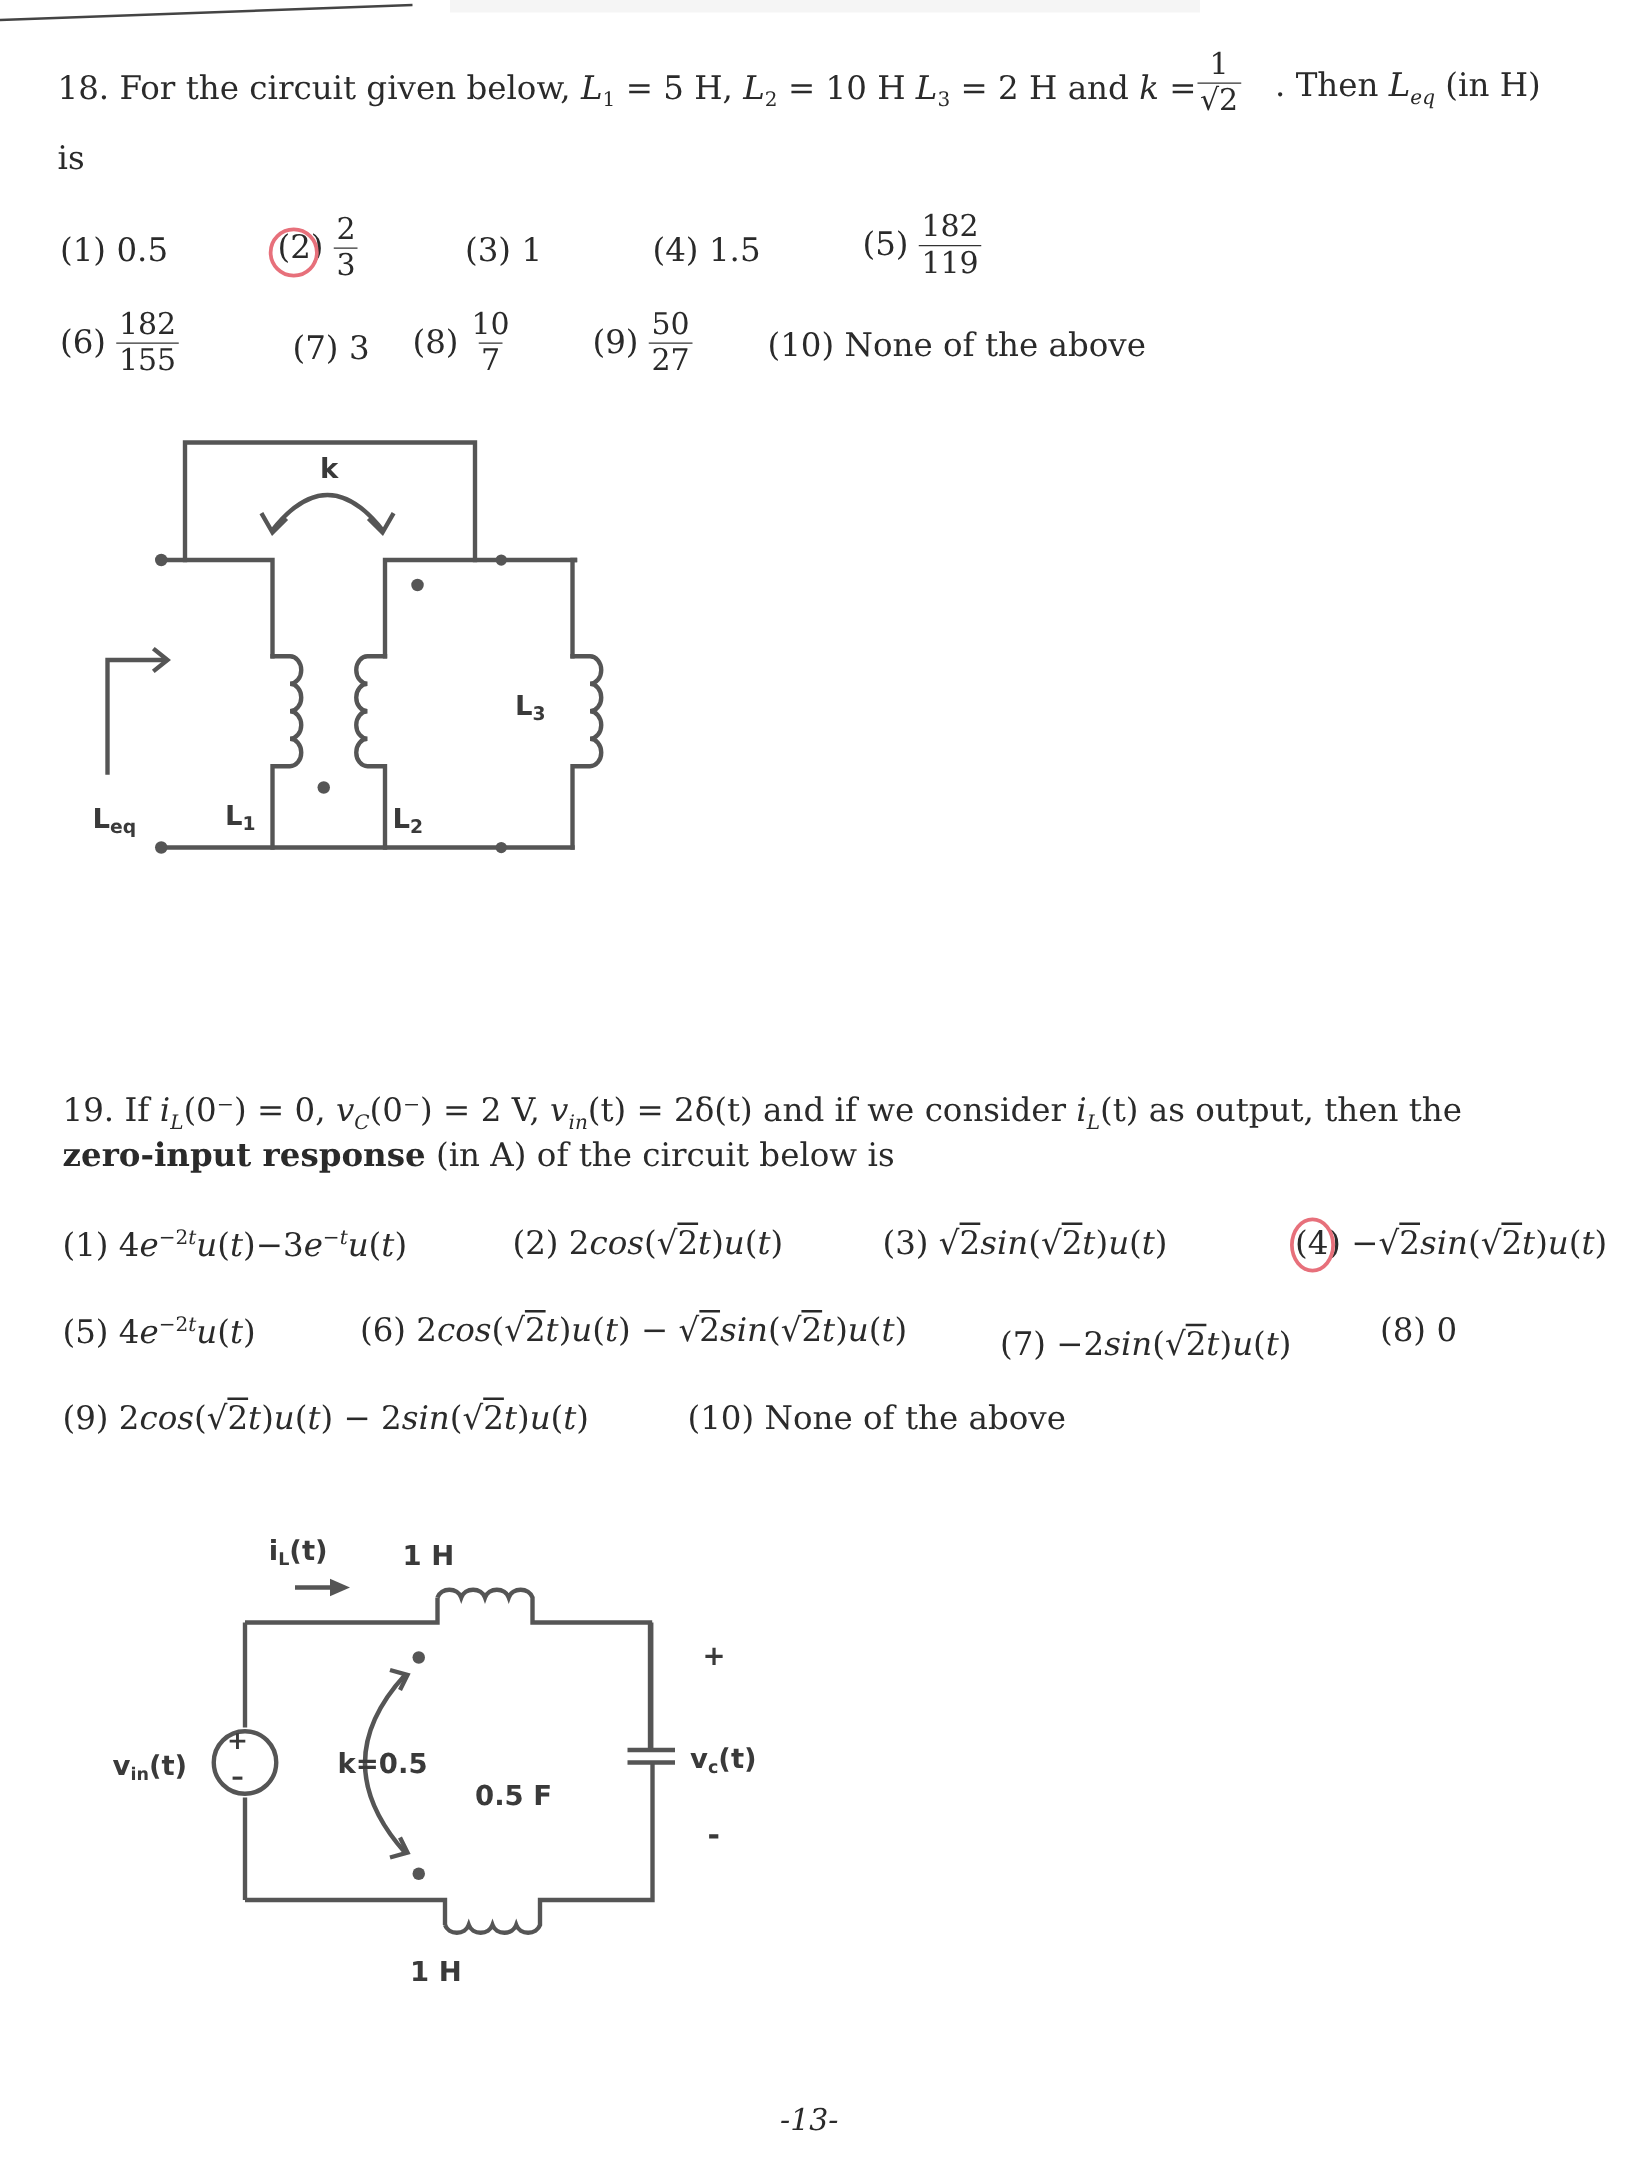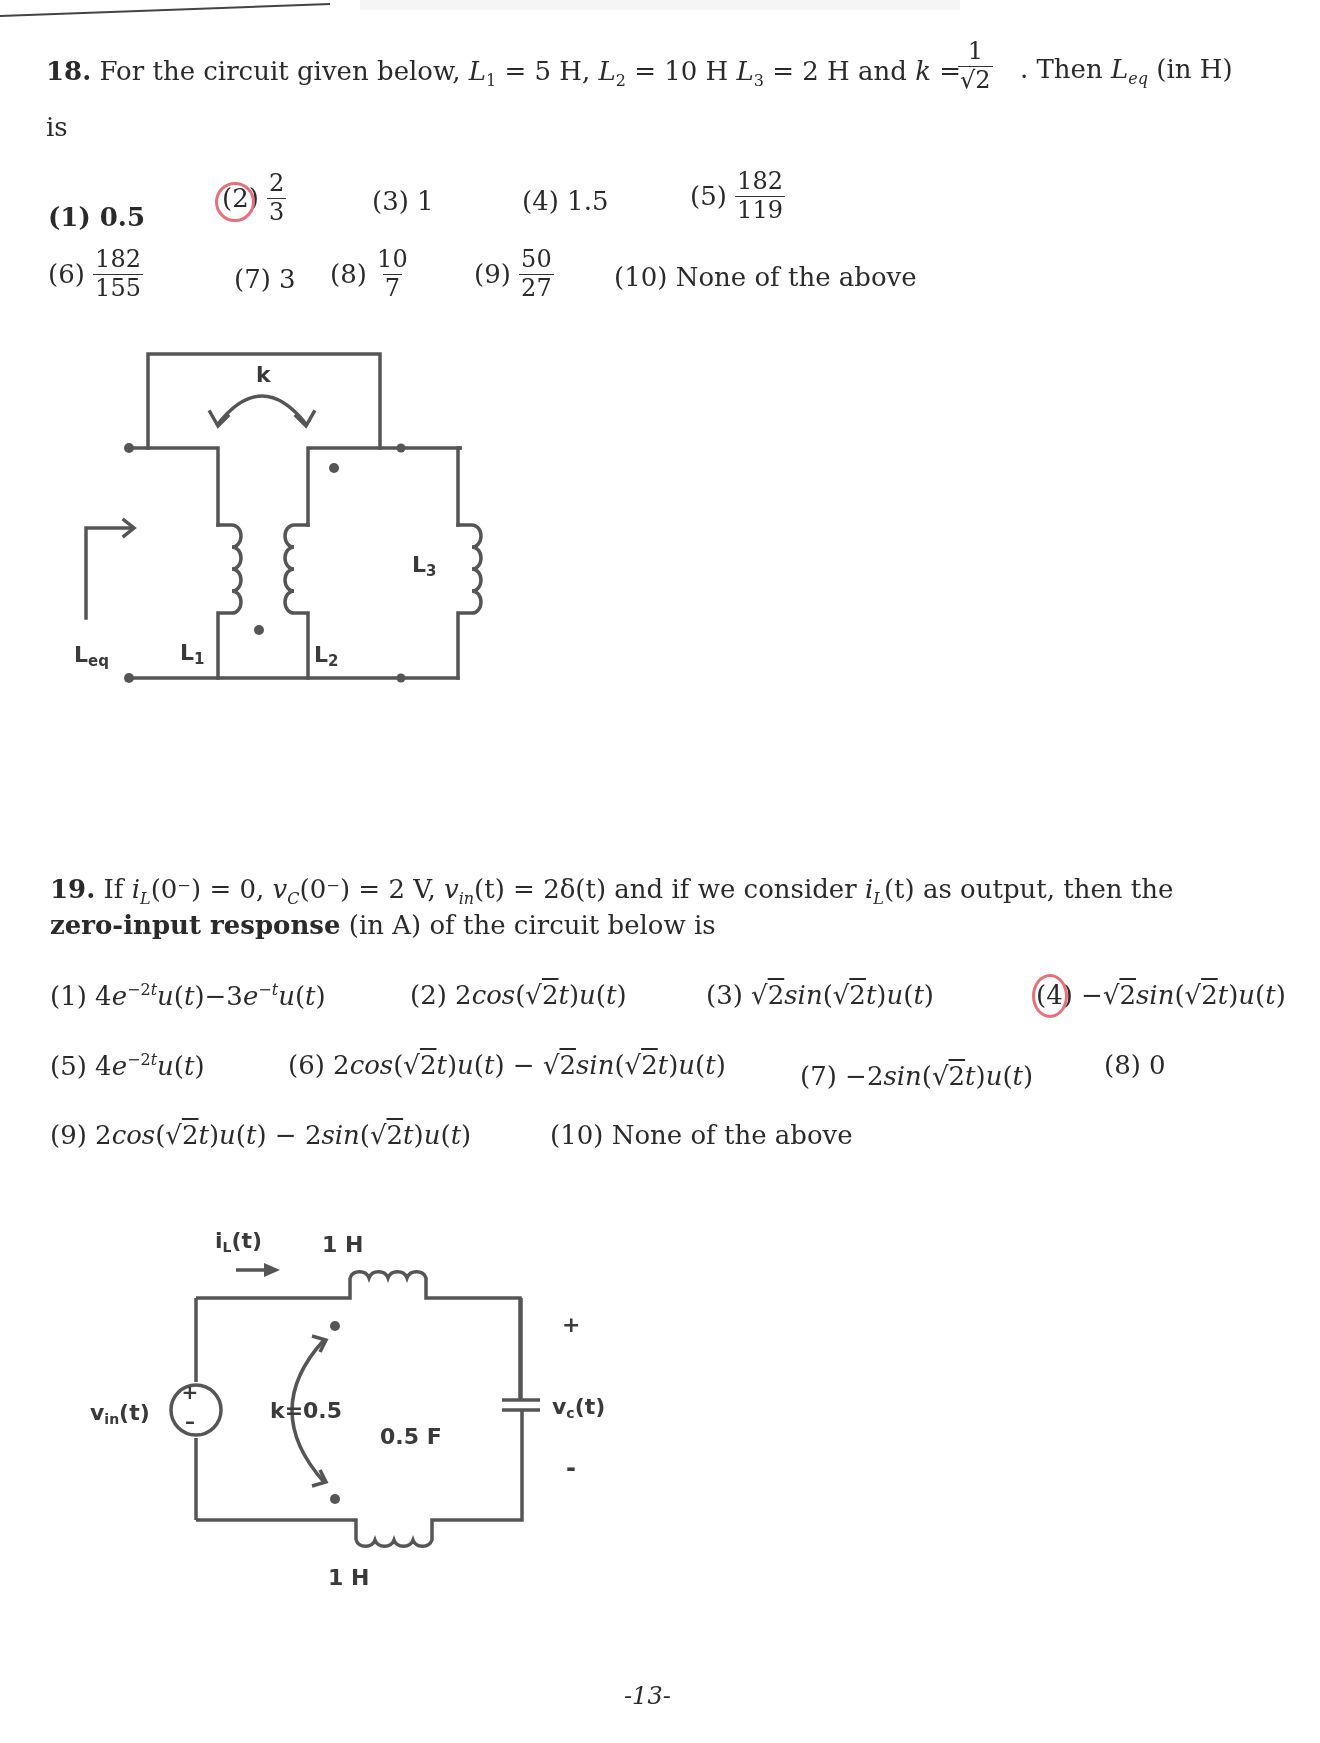--- a/index.html
+++ b/index.html
@@ -1,21 +1,21 @@
 <!DOCTYPE html>
 <html><head>
 <meta charset="utf-8">
 <style>
   html,body{margin:0;padding:0;background:#fff;}
   body{width:1320px;height:1743px;position:relative;overflow:hidden;
        font-family:"DejaVu Serif","Liberation Serif",serif;color:#2a2a2a;}
   .abs{position:absolute;white-space:nowrap;}
   .scanline{position:absolute;left:0;top:0;width:1320px;height:20px;}
   .txt{font-size:26px;}
-  .num{font-weight:bold;}
+  .num{font-weight:normal;}
   i.m{font-style:italic;}
   .frac{display:inline-flex;flex-direction:column;align-items:center;vertical-align:middle;font-size:24px;line-height:1.15;}
   .frac .n{padding:0 2px;}
   .frac .d{border-top:1.5px solid #333;padding:0 2px;}
   .opt{font-size:26px;}
   .circ{position:absolute;border:3px solid #e7707b;border-radius:50%;box-sizing:border-box;}
   .ov{text-decoration:overline;}
   svg text{font-family:"DejaVu Sans","Liberation Sans",sans-serif;fill:#3a3a3a;font-weight:bold;}
   .pageno{font-style:italic;font-size:24px;}
 </style>
@@ -45,21 +45,21 @@
     <span class="d">√2</span>
   </span>
 </div>
 <div class="abs txt" style="left:1020px;top:54px;">
   <span>. Then</span>
   <i class="m">L</i><sub style="font-size:16px;font-style:italic">eq</sub>
   <span>(in H)</span>
 </div>
 <div class="abs txt" style="left:46px;top:112px;">is</div>
 
-<div class="abs opt" style="left:48px;top:202px;font-weight:bold;">
+<div class="abs opt" style="left:48px;top:186px;">
   <span>(1)</span> <span>0.5</span>
 </div>
 <div class="abs opt" style="left:222px;top:170px;">
   <span style="vertical-align:middle">(2)</span>
   <span class="frac">
       <span class="n">2</span>
       <span class="d">3</span>
     </span>
 </div>
 <div class="circ" style="left:215px;top:182px;width:40px;height:40px;"></div>

